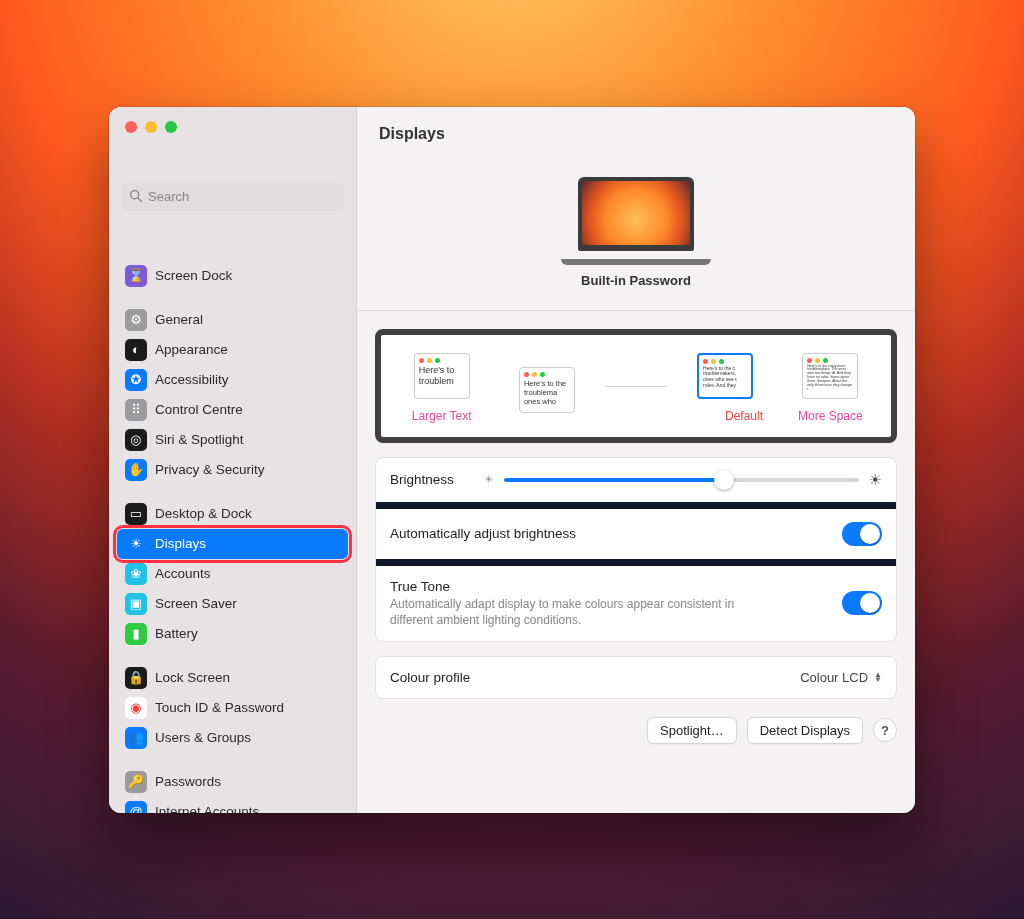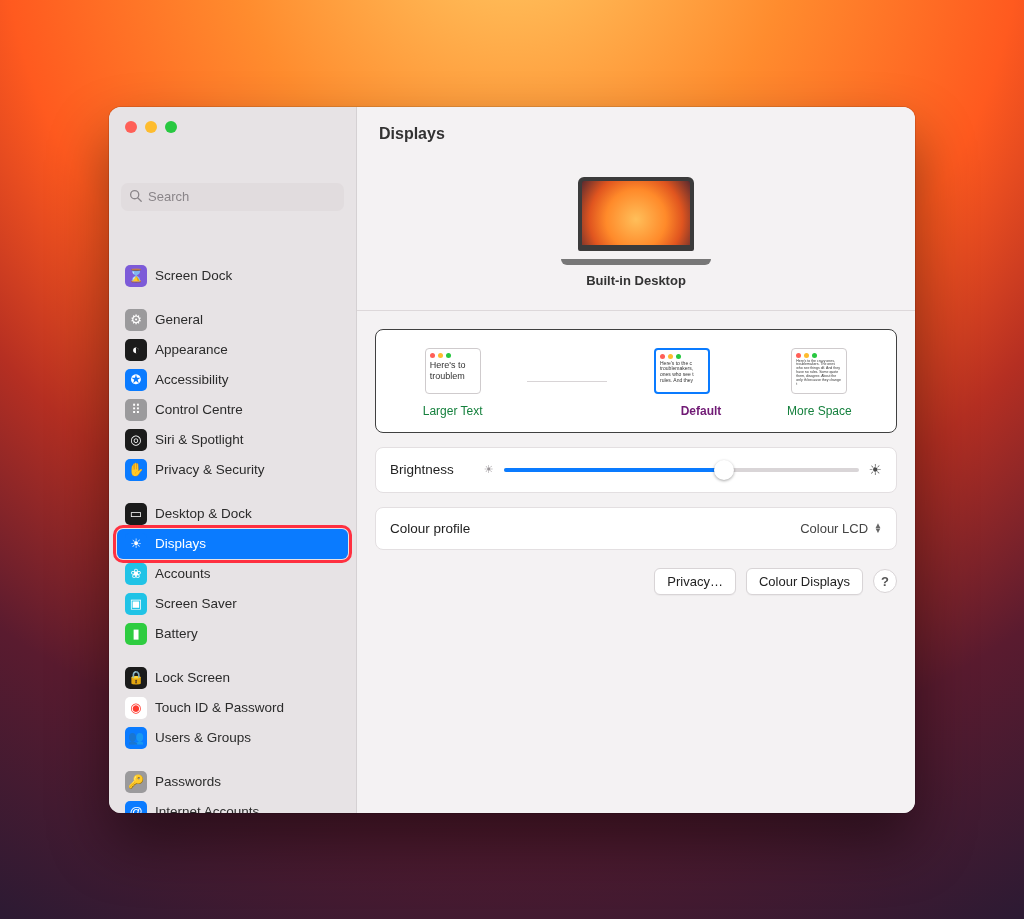--- a/index.html
+++ b/index.html
@@ -74,40 +74,40 @@
     position:relative;
   }
   .mac .base{
     width:150px; height:6px; background:#777; border-radius:0 0 6px 6px;
     position:absolute; bottom:-4px; left:-10px;
   }
   .disp-name{ margin-top:12px; font-size:13px; font-weight:600; color:#333; }
   .divider { height:1px; background:#ddd8da; margin-top:4px; }
   .section { padding: 18px 18px 0; }
   .res-row{
-    background:#fff; border:1px solid #404040; border-radius:8px;
+    background:#fff; border:6px solid #404040; border-radius:8px;
     padding: 18px 10px 14px; display:flex; justify-content:space-between; align-items:flex-end;
     gap:4px;
   }
   .res-opt{ flex:1; display:flex; flex-direction:column; align-items:center; gap:10px; }
   .res-thumb{
     width:56px; height:46px; background:#fff; border:1px solid #cfcbcd; border-radius:4px;
     padding:4px 4px 0; overflow:hidden; position:relative;
   }
   .res-thumb.sel{ border:2.5px solid #0a7bff; }
   .dots{ display:flex; gap:3px; margin-bottom:2px;}
   .dots span{ width:5px;height:5px;border-radius:50%; }
   .dots .rd{background:#ff5f57;} .dots .yd{background:#febc2e;} .dots .gd{background:#28c840;}
   .thumb-text{ font-size:6px; line-height:1.25; color:#333; }
   .res-thumb.lg .thumb-text{ font-size:9px; }
   .res-thumb.md .thumb-text{ font-size:7.5px; }
   .res-thumb.sm .thumb-text{ font-size:5px; line-height:1.15;}
   .res-thumb.xs .thumb-text{ font-size:3.5px; line-height:1.1;}
-  .res-label{ font-size:12px; color:#15803d; }
-  .res-label.bold{ font-weight:700; color:#701a75;margin-left:38px; }
+  .res-label{ font-size:12px; color:#ec4899; }
+  .res-label.bold{ font-weight:400; color:#ef4444;margin-left:38px; }
   .spacer{ flex:.6; border-bottom:1px solid #d8d4d6; height:22px; align-self:center; margin:0 4px 24px;}
   .panel{
     margin-top:14px; background:#fff; border:1px solid #e3dfe1; border-radius:8px;
   }
   .row{
     display:flex; align-items:center; justify-content:space-between;
     padding:13px 14px; border-bottom:7px solid #0f172a;
   }
   .row:last-child{ border-bottom:none; }
   .row .lab{ font-size:13.5px; color:#222; }
@@ -240,38 +240,49 @@
   <main class="main">
     <div class="titlebar">
       <h1>Displays</h1>
     </div>
 
     <div class="preview">
       <div class="mac">
         <div class="screen"></div>
         <div class="base"></div>
       </div>
-      <div class="disp-name">Built-in Desktop</div>
+      <div class="disp-name">Built-in Password</div>
     </div>
 
     <div class="divider"></div>
 
     <div class="section">
       <div class="res-row" id="res-row">
           <div class="res-opt">
             <div class="res-thumb lg">
               <div class="dots">
                 <span class="rd"></span>
                 <span class="yd"></span>
                 <span class="gd"></span>
               </div>
               <div class="thumb-text">Here's to troublem</div>
             </div>
             <div class="res-label">Larger Text</div>
           </div>
+          <div class="res-opt">
+            <div class="res-thumb md">
+              <div class="dots">
+                <span class="rd"></span>
+                <span class="yd"></span>
+                <span class="gd"></span>
+              </div>
+              <div class="thumb-text">Here's to the troublema ones who</div>
+            </div>
+            <div class="res-label"></div>
+          </div>
           <div class="spacer"></div>
           <div class="res-opt">
             <div class="res-thumb sm sel">
               <div class="dots">
                 <span class="rd"></span>
                 <span class="yd"></span>
                 <span class="gd"></span>
               </div>
               <div class="thumb-text">Here's to the c troublemakers, ones who see t rules. And they</div>
             </div>
@@ -296,36 +307,47 @@
           <div class="slider-wrap">
             <span class="sun sm">☀</span>
             <div class="slider">
               <div class="fill" id="bfill" style="width: 62%;"></div>
               <div class="knob" id="bknob" style="left: 62%;"></div>
             </div>
             <span class="sun lg">☀</span>
           </div>
         </div>
 
-
+        <div class="row">
+          <span class="lab">Automatically adjust brightness</span>
+          <div class="toggle"></div>
+        </div>
+
+        <div class="row">
+          <div class="row-left">
+            <span class="lab">True Tone</span>
+            <span class="sub">Automatically adapt display to make colours appear consistent in different ambient lighting conditions.</span>
+          </div>
+          <div class="toggle"></div>
+        </div>
       </div>
 
       <div class="panel">
         <div class="row">
           <span class="lab">Colour profile</span>
           <div class="select">
             <span>Colour LCD</span>
             <span class="chev">
                 <span>▲</span>
                 <span>▼</span>
               </span>
           </div>
         </div>
       </div>
     </div>
 
     <div class="footer">
-      <button class="btn">Privacy…</button>
-      <button class="btn">Colour Displays</button>
+      <button class="btn">Spotlight…</button>
+      <button class="btn">Detect Displays</button>
       <div class="help">?</div>
     </div>
   </main>
 </div>
 
 </body></html>

